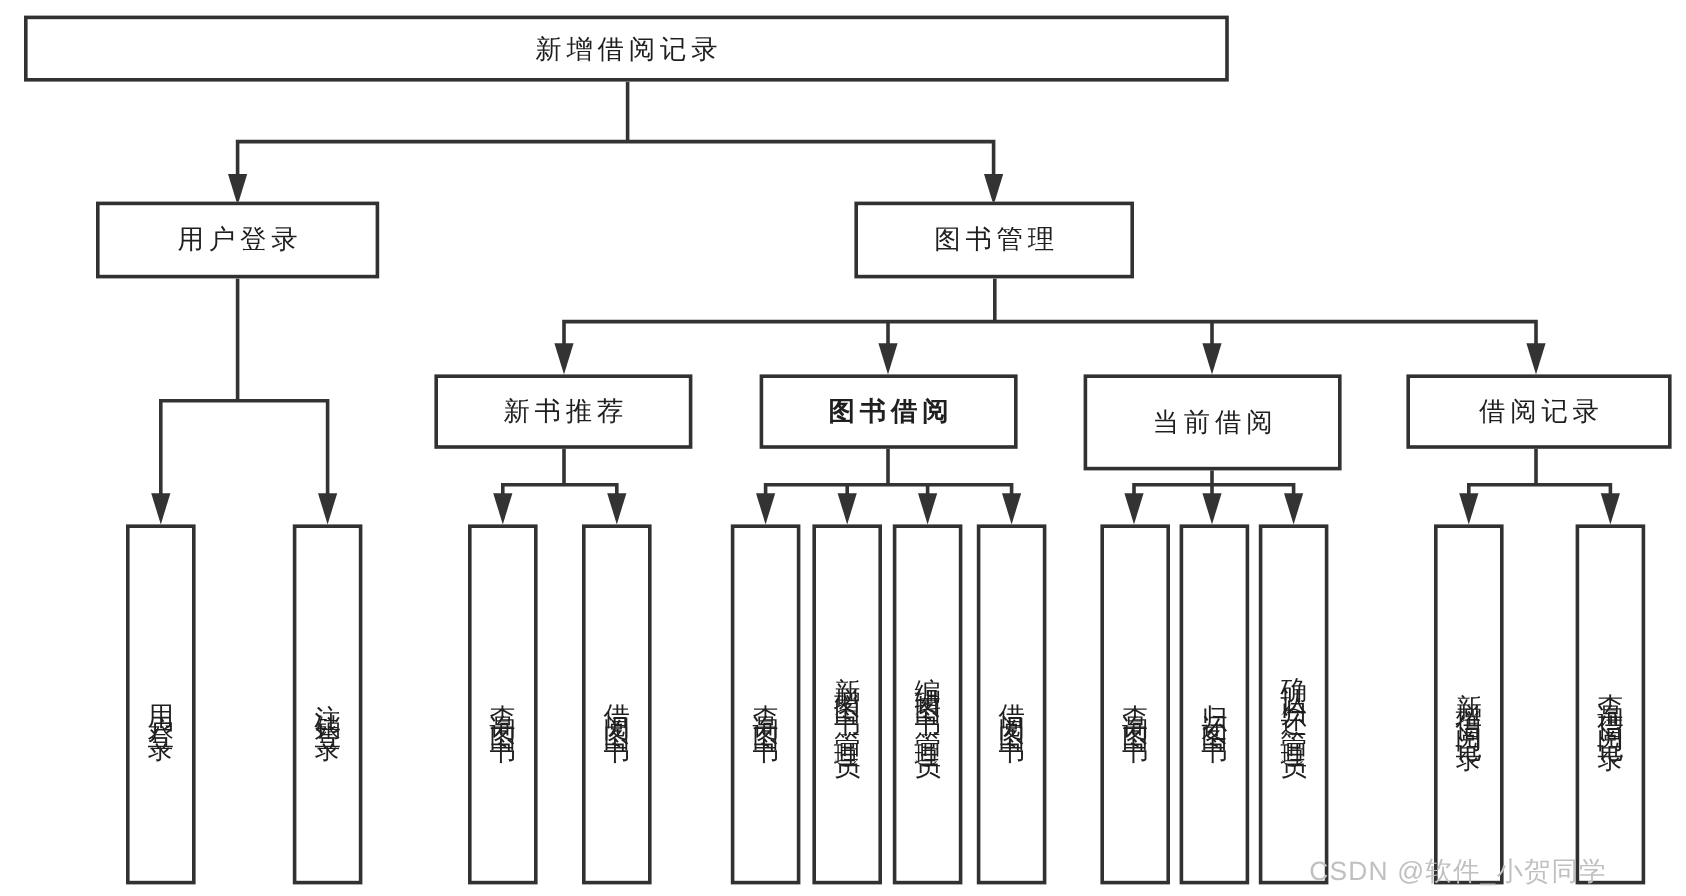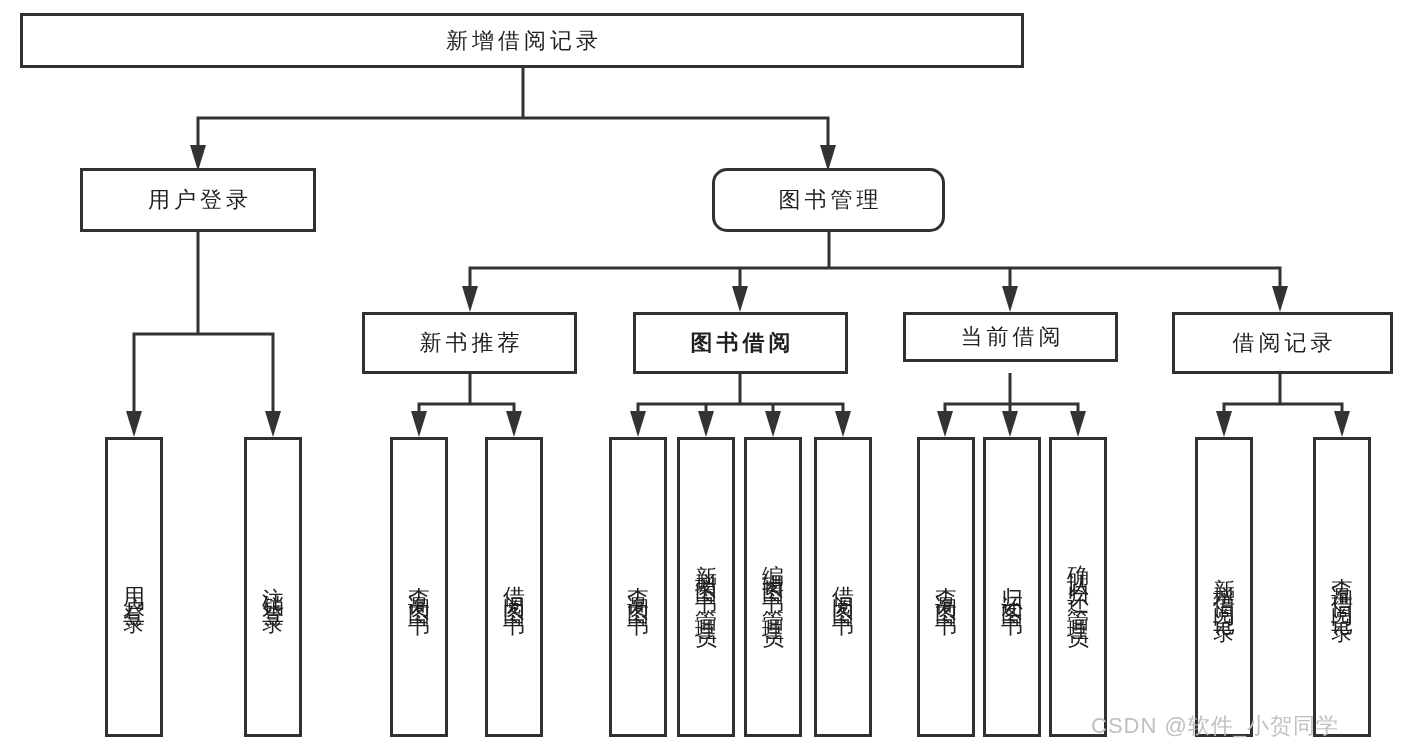--- a/index.html
+++ b/index.html
@@ -107,31 +107,31 @@
     </g>
   </svg>
 
   <div class="node" style="left:20px;top:13px;width:1004px;height:55px;">
     <span>新增借阅记录</span>
   </div>
 
   <div class="node" style="left:80px;top:168px;width:236px;height:64px;">
     <span>用户登录</span>
   </div>
-  <div class="node" style="left:712px;top:168px;width:233px;height:64px;border-radius:15px;">
+  <div class="node" style="left:712px;top:168px;width:233px;height:64px;">
     <span>图书管理</span>
   </div>
 
   <div class="node" style="left:362px;top:312px;width:215px;height:62px;">
     <span>新书推荐</span>
   </div>
   <div class="node" style="left:633px;top:312px;width:215px;height:62px;font-weight:bold;">
     <span>图书借阅</span>
   </div>
-  <div class="node" style="left:903px;top:312px;width:215px;height:50px;">
+  <div class="node" style="left:903px;top:312px;width:215px;height:80px;">
     <span>当前借阅</span>
   </div>
   <div class="node" style="left:1172px;top:312px;width:221px;height:62px;">
     <span>借阅记录</span>
   </div>
 
   <div class="leaf" style="left:105px;">
     <span class="vtext">用户登录</span>
   </div>
   <div class="leaf" style="left:244px;">

